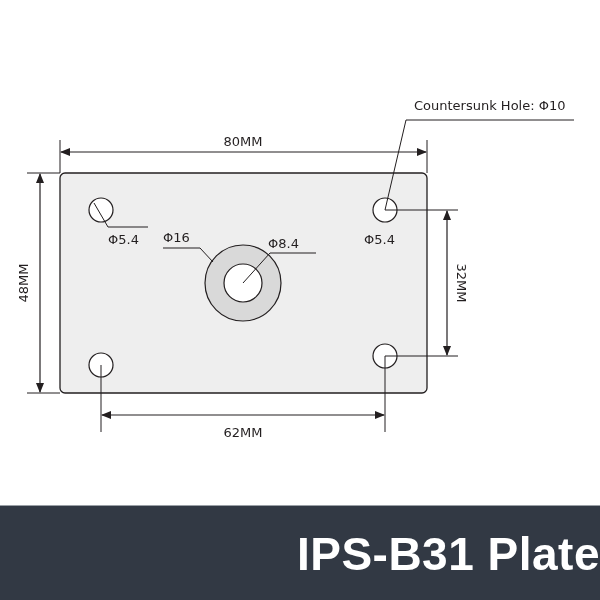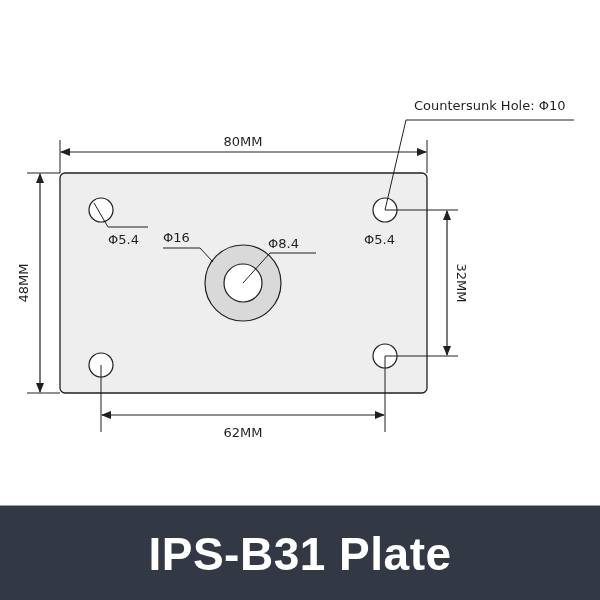--- a/index.html
+++ b/index.html
@@ -1,18 +1,18 @@
 <!DOCTYPE html>
 <html><head>
 <meta charset="utf-8">
 <style>
   html, body { margin:0; padding:0; background:#ffffff; }
   body { width:600px; height:600px; position:relative; overflow:hidden; font-family:"Liberation Sans", sans-serif; }
   .diagram { position:absolute; left:0; top:0; width:600px; height:500px; }
-  .banner { position:absolute; left:0; top:505px; width:600px; height:95px; background:#323944; border-top:1px solid #9aa0a6; display:flex; align-items:center; justify-content:center; }
+  .banner { position:absolute; left:0; top:505px; width:600px; height:95px; background:#323944; border-top:1px solid #9aa0a6; display:flex; align-items:center; justify-content:flex-end; }
   .banner-title { color:#ffffff; font-family:"Liberation Sans", sans-serif; font-weight:bold; font-size:46px; letter-spacing:0.5px; }
   .lbl { font-family:"DejaVu Sans", sans-serif; font-size:13px; fill:#231f20; }
 </style>
 </head>
 <body>
 
 <svg class="diagram" width="600" height="500" viewBox="0 0 600 500" xmlns="http://www.w3.org/2000/svg">
   <defs>
     <marker id="arr" markerWidth="10" markerHeight="8" refX="9" refY="4" orient="auto" markerUnits="userSpaceOnUse">
       <path d="M0,0 L10,4 L0,8 Z" fill="#231f20"></path>

